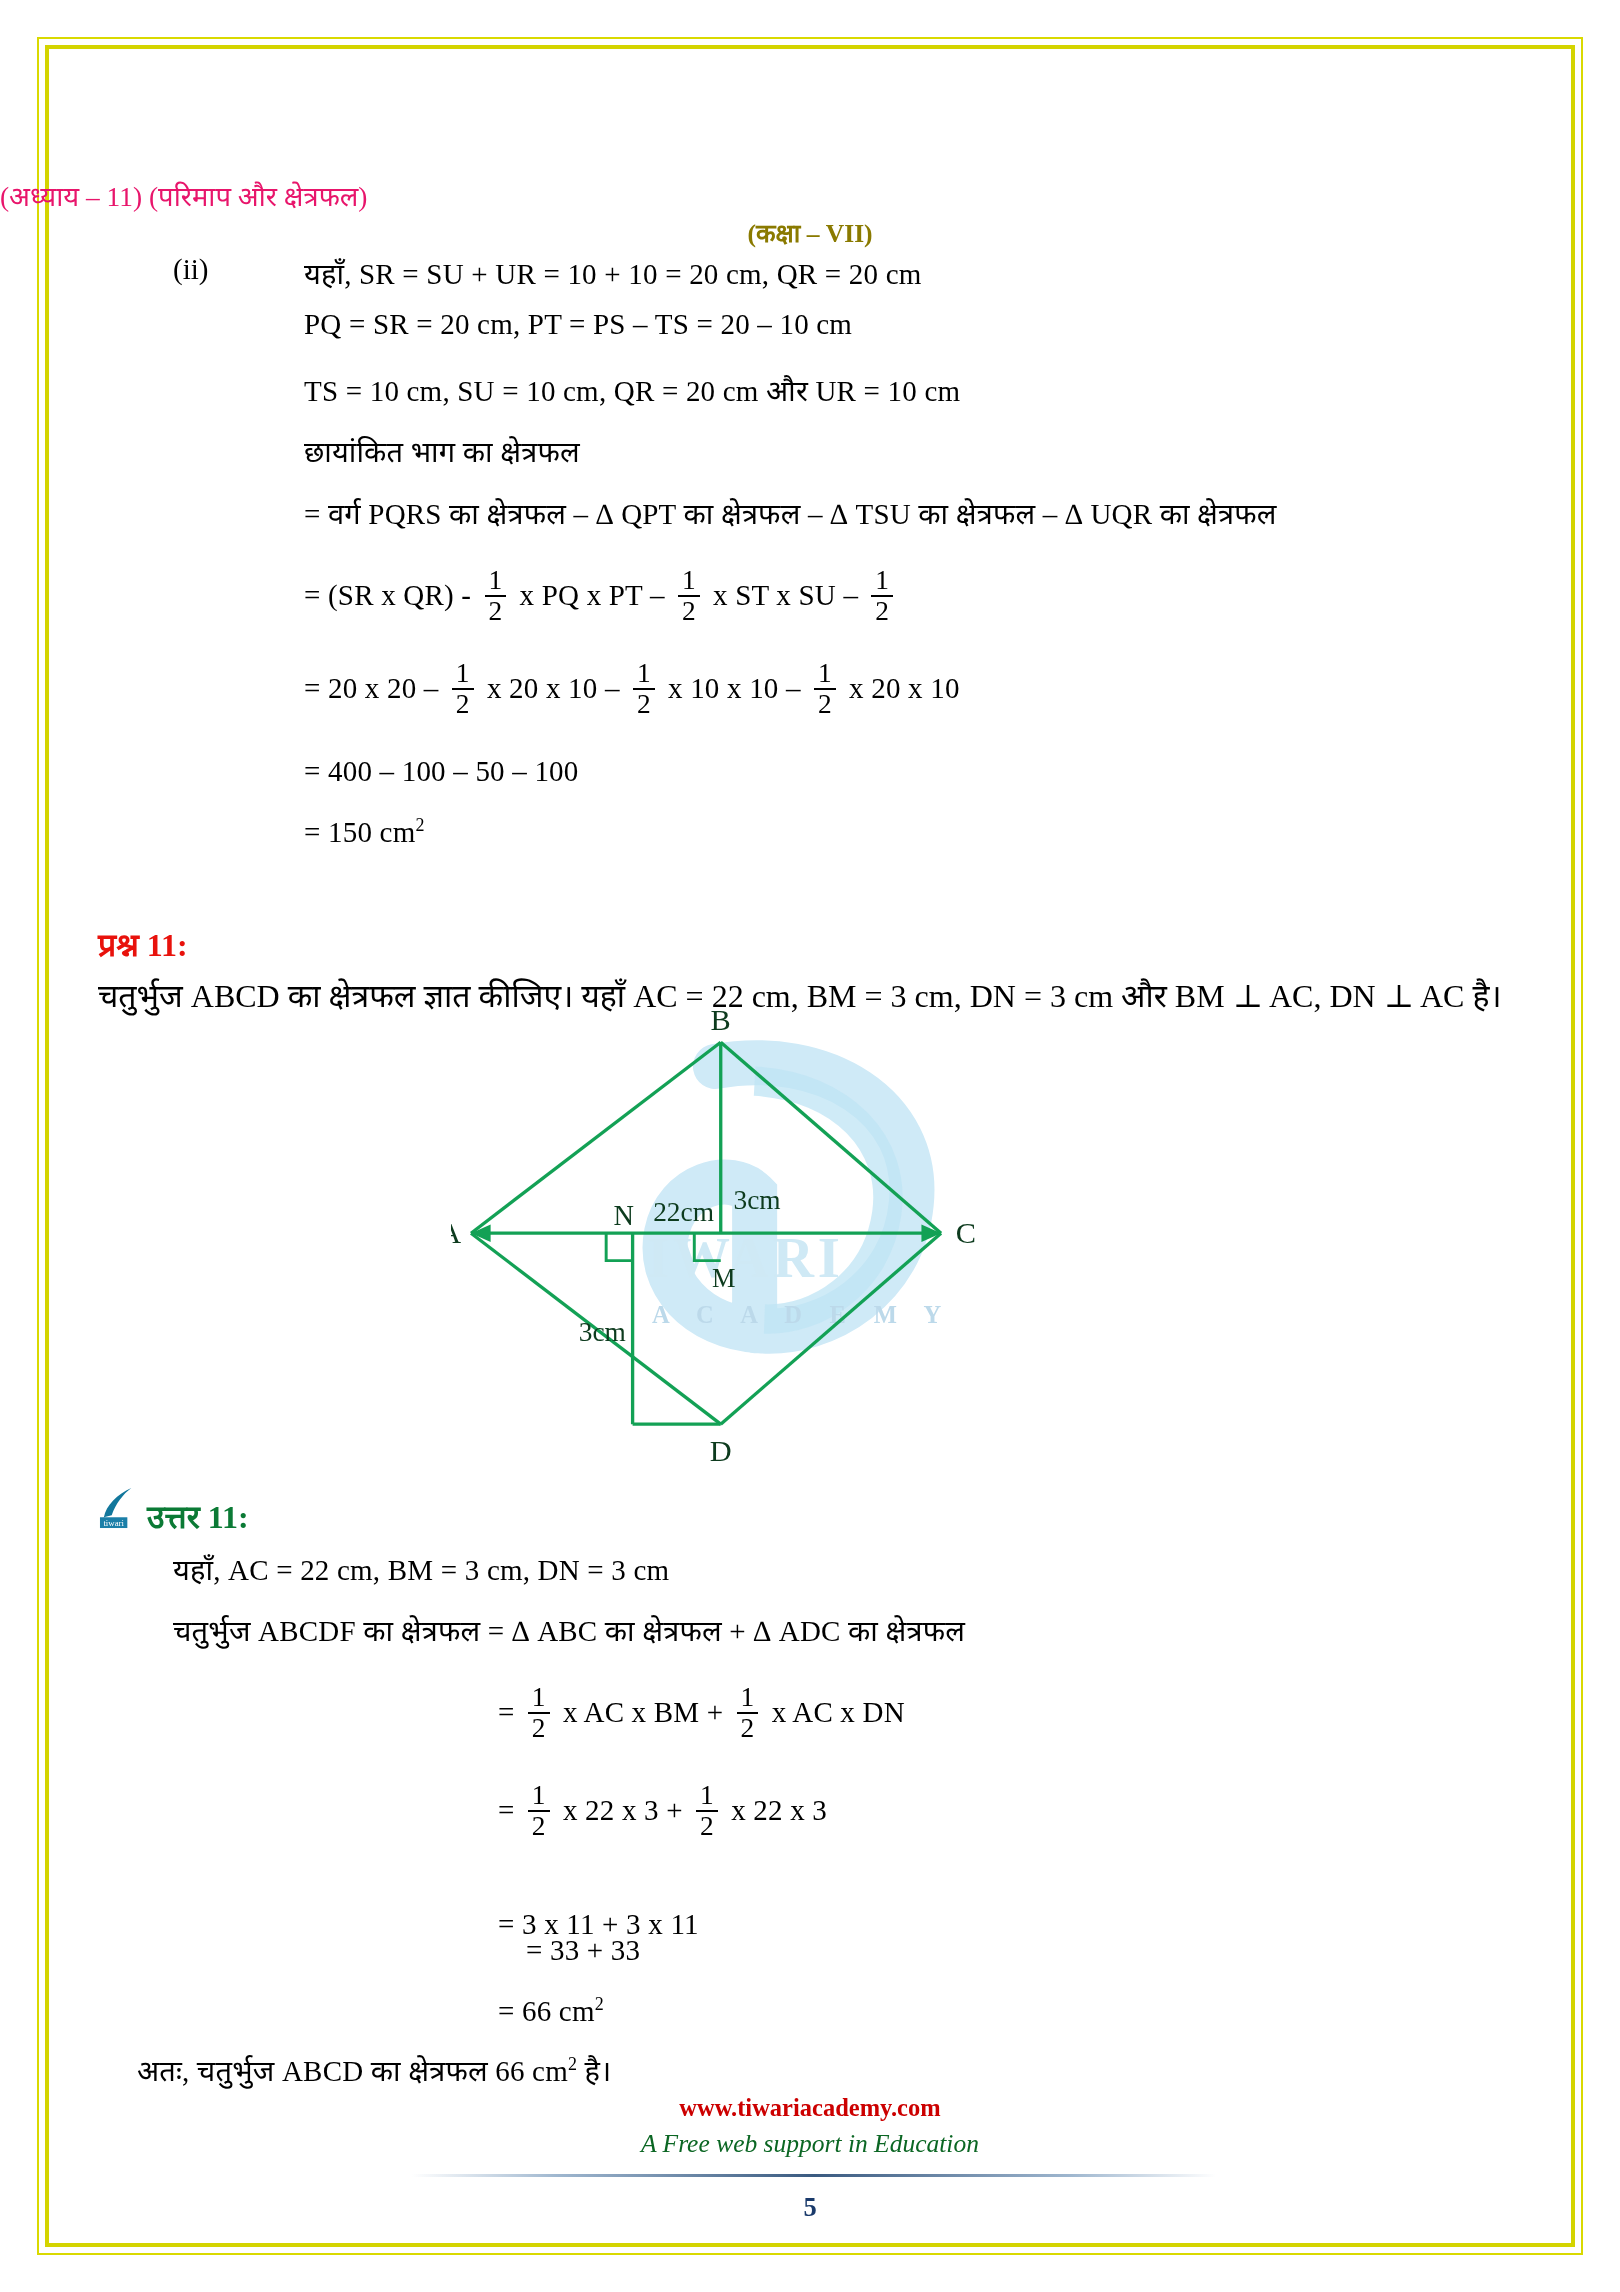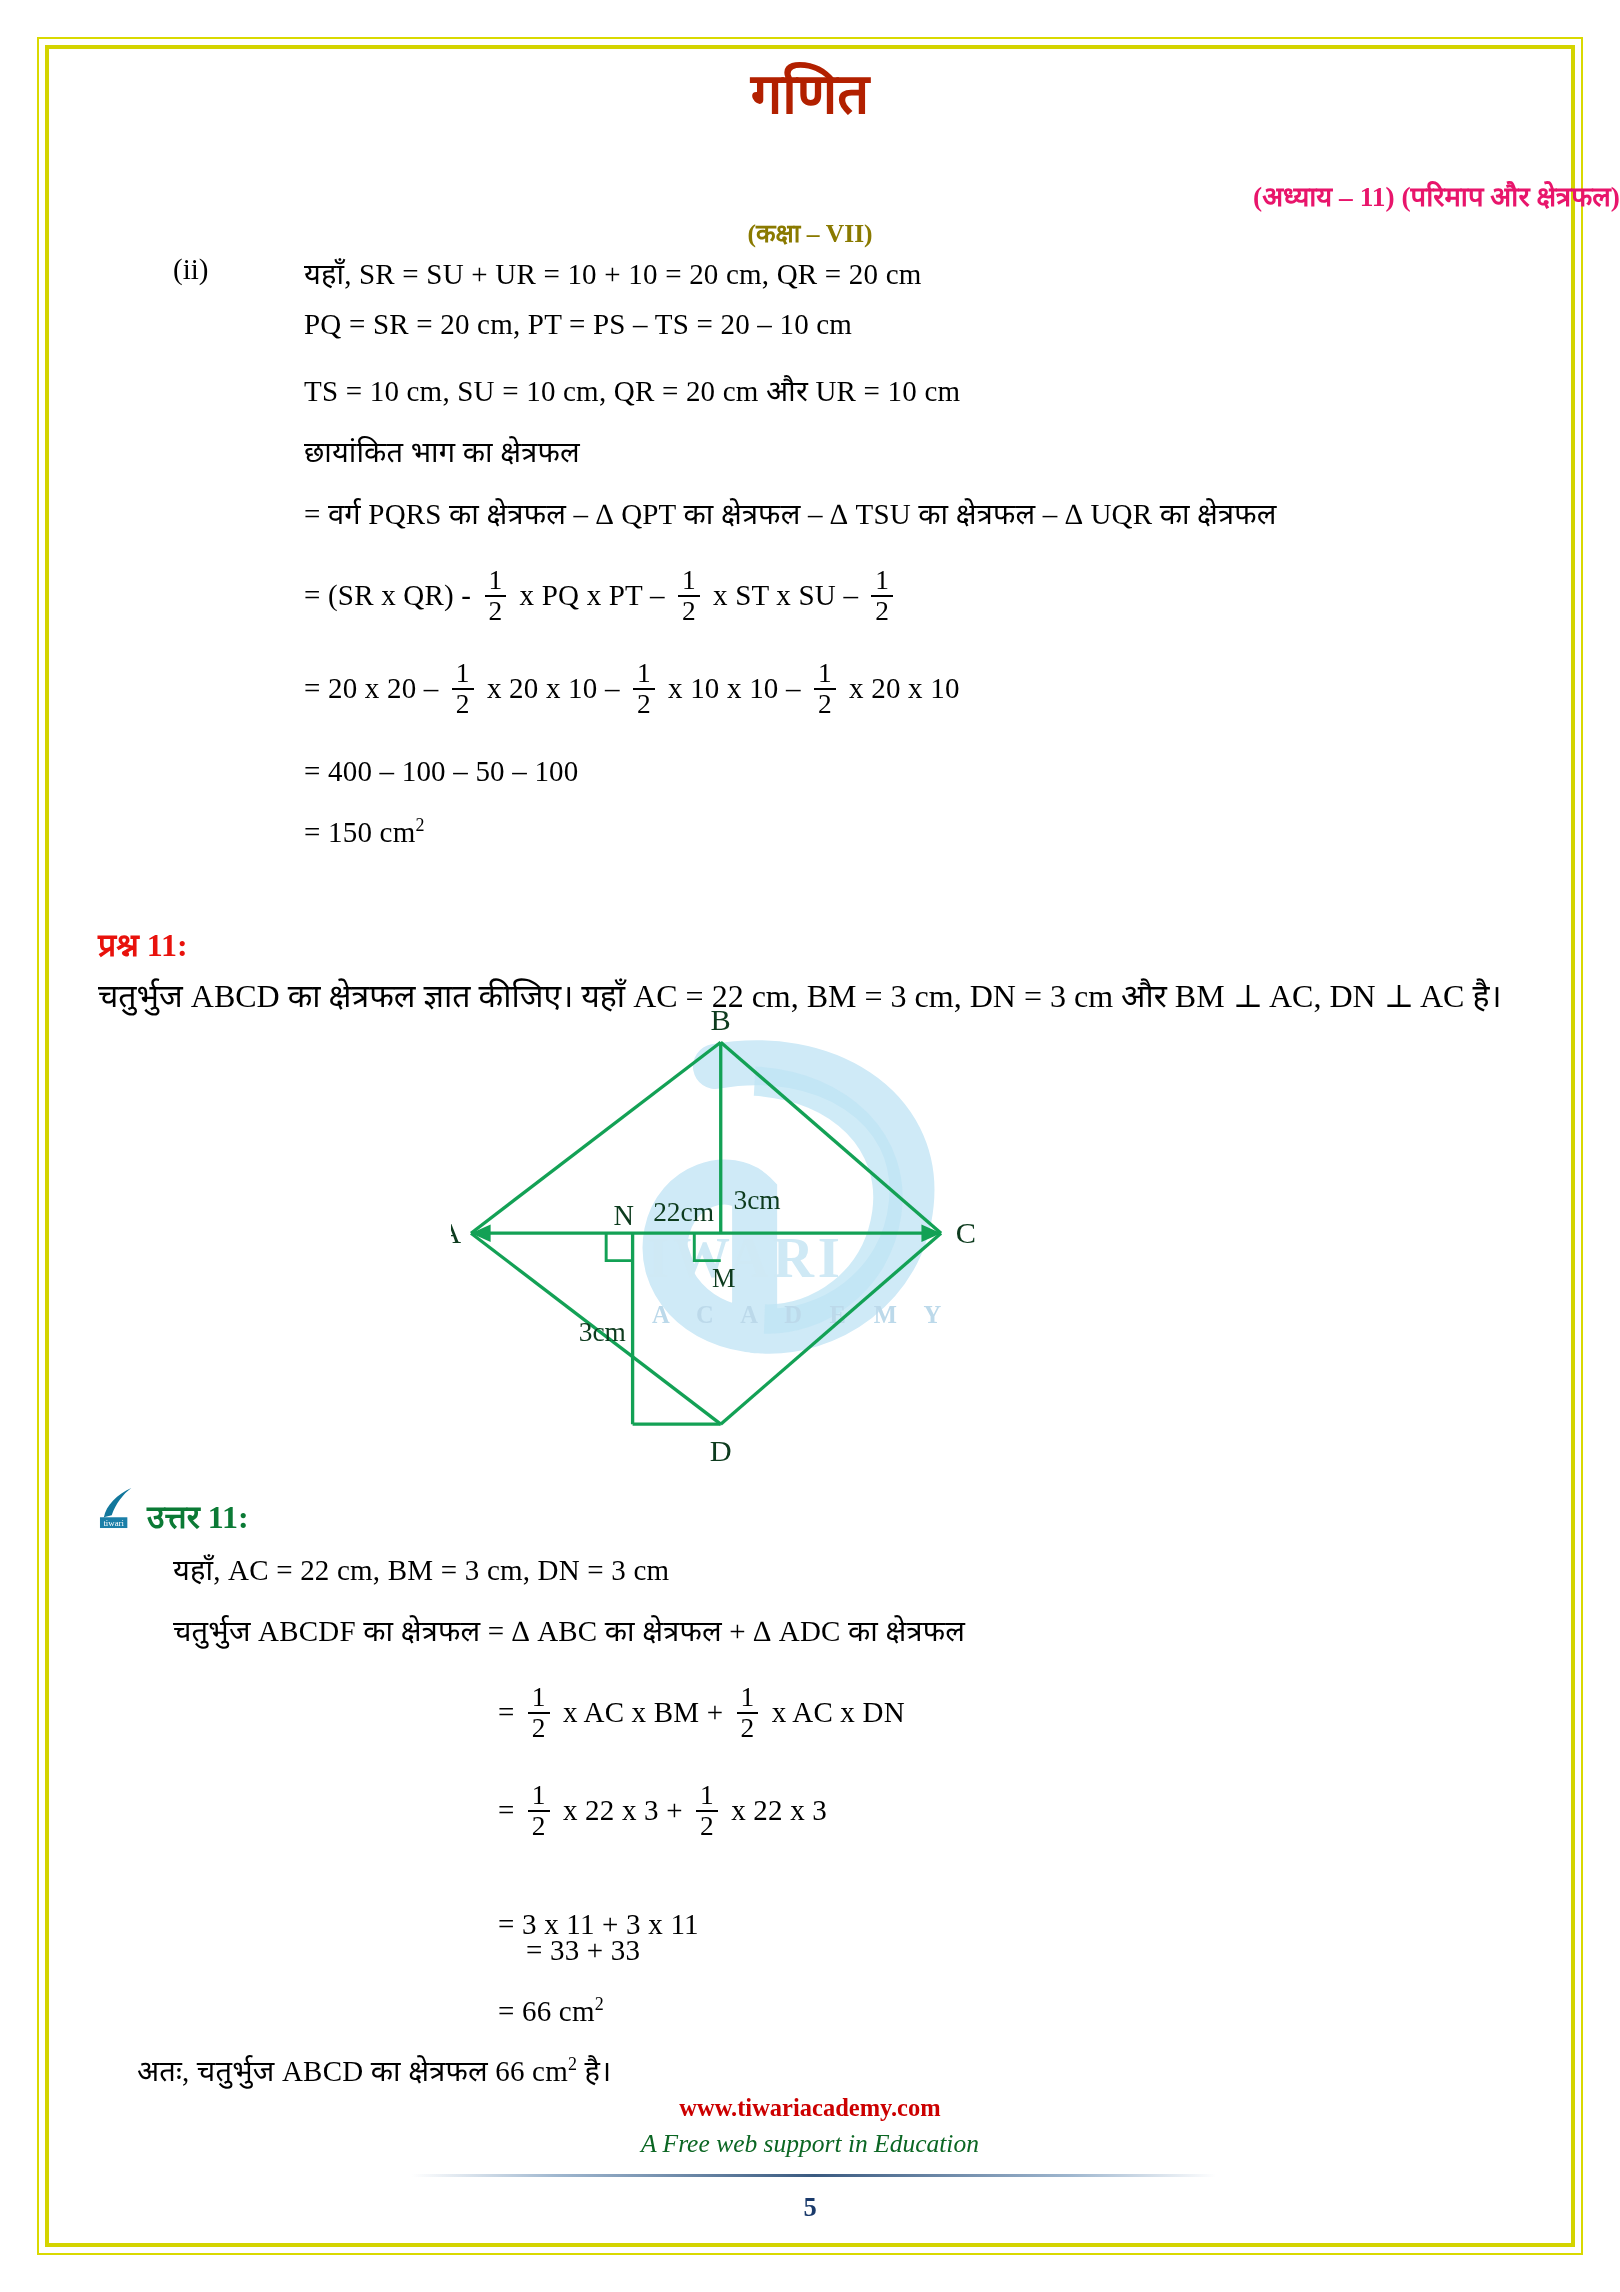--- a/index.html
+++ b/index.html
@@ -61,24 +61,24 @@
     left: 0; right: 0;
     text-align: center;
     color: #0b6623;
     font-size: 28px;
     font-weight: bold;
   }
   .hdr-chapter {
     position: absolute;
     top: 177px;
     left: 0; right: 0;
-    text-align: right;
+    text-align: left;
     color: #e8156b;
     font-size: 27.4px;
-    font-weight: bold;
+    font-weight: normal;
   }
   .hdr-class {
     position: absolute;
     top: 215px;
     left: 0; right: 0;
     text-align: center;
     color: #8a7a00;
     font-size: 25.5px;
     font-weight: bold;
   }
@@ -234,21 +234,20 @@
 
   <svg class="wm" viewBox="0 0 380 340">
     <path d="M120 30 C 230 10, 330 70, 320 170 C 312 255, 235 305, 165 300 C 100 296, 60 250, 70 200 C 80 150, 135 135, 160 160 L 160 300" fill="none" stroke="#cfeaf7" stroke-width="46" stroke-linecap="round"></path>
     <path d="M160 45 C 250 50, 305 110, 295 180 C 285 250, 225 290, 170 288" fill="none" stroke="#bfe4f4" stroke-width="30" opacity="0.75"></path>
   </svg>
   <div class="wm-text">
     <span class="wm-iwari">IWARI</span>
   </div>
   <div class="wm-acad">A C A D E M Y</div>
 
-  <div class="hdr-title">गणित</div>
   <div class="hdr-chapter">(अध्याय – 11) (परिमाप और क्षेत्रफल)</div>
   <div class="hdr-class">(कक्षा  –  VII)</div>
 
   <div class="lbl-ii">(ii)</div>
 
   <div class="mline" style="left:304px; top:253px;">यहाँ, SR = SU + UR = 10 + 10 = 20 cm, QR = 20 cm</div>
   <div class="mline" style="left:304px; top:308px;">PQ = SR = 20 cm, PT = PS – TS = 20 – 10 cm</div>
   <div class="mline" style="left:304px; top:370px;">TS = 10 cm, SU = 10 cm, QR = 20 cm और UR = 10 cm</div>
   <div class="mline" style="left:304px; top:431px;">छायांकित भाग का क्षेत्रफल</div>
   <div class="mline" style="left:304px; top:493px;">= वर्ग PQRS का क्षेत्रफल – ∆ QPT का क्षेत्रफल – ∆ TSU का क्षेत्रफल – ∆ UQR का क्षेत्रफल</div>

